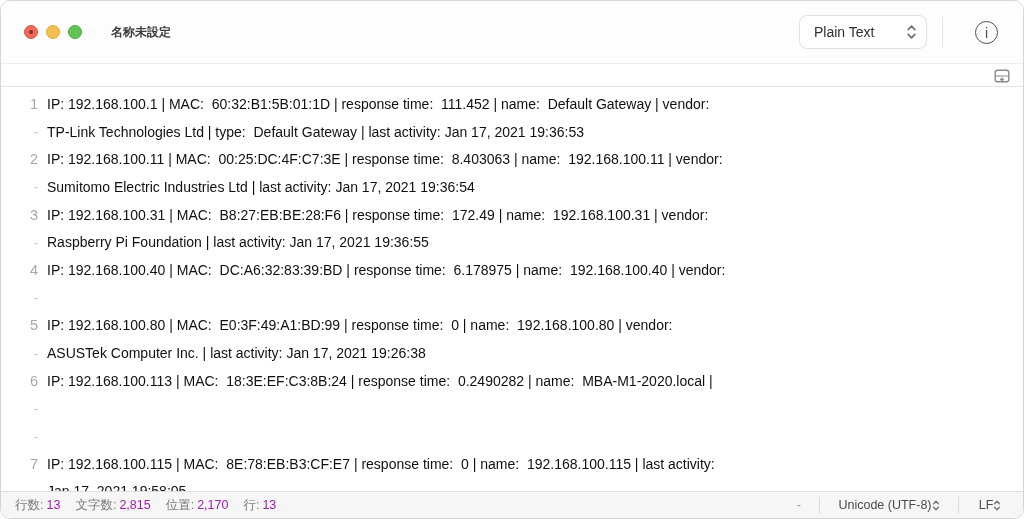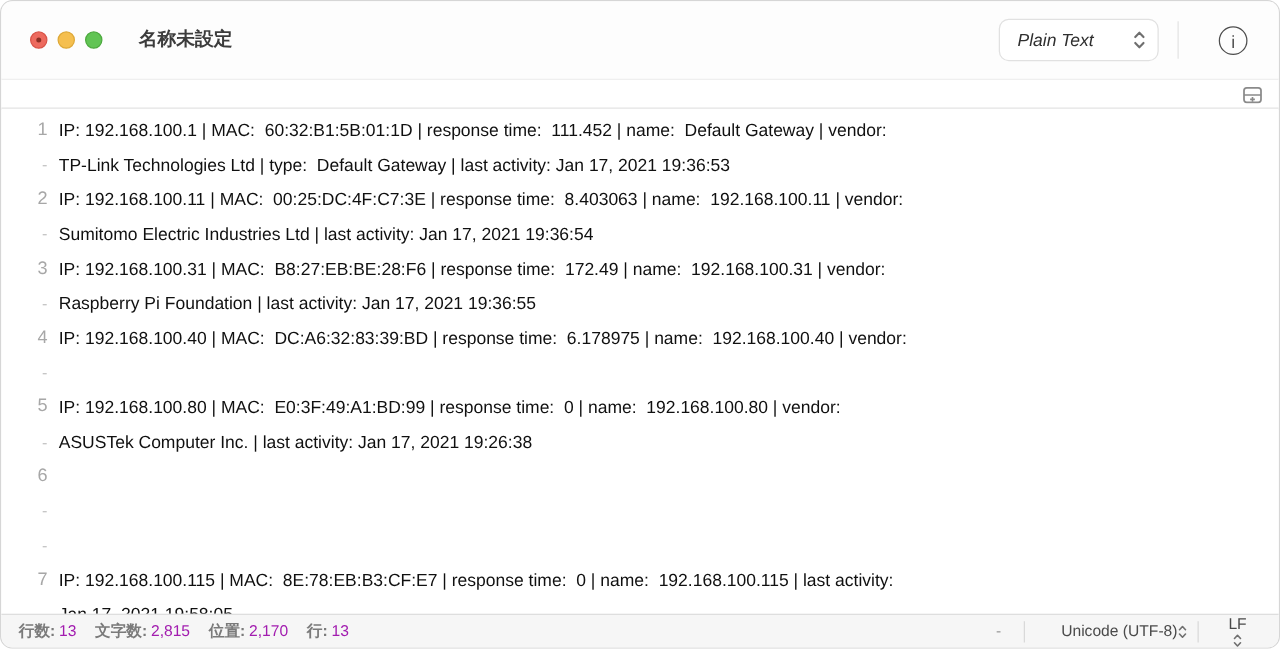--- a/index.html
+++ b/index.html
@@ -13,27 +13,27 @@
   }
 
   
   .titlebar { position:relative; height:62px; background:#fdfdfd; }
   .traffic { position:absolute; top:24px; left:23px; display:flex; gap:8px; }
   .tl { width:14px; height:14px; border-radius:50%; position:relative; }
   .tl.close { background:#ed6a5e; border:1px solid #d95448; }
   .tl.close .editdot { position:absolute; left:4px; top:4px; width:4px; height:4px; border-radius:50%; background:#8e2f24; }
   .tl.min { background:#f5bf4f; border:1px solid #dea938; }
   .tl.max { background:#61c454; border:1px solid #4daa3f; }
-  .doc-title { position:absolute; left:110px; top:0; line-height:62px; font-size:15px; font-weight:700; color:#3c3c3c; }
+  .doc-title { position:absolute; left:110px; top:0; line-height:62px; font-size:12px; font-weight:700; color:#3c3c3c; }
 
   .syntax-popup {
     position:absolute; top:14px; right:96px; width:128px; height:34px;
     border:1px solid #e1e1e1; border-radius:8px; background:#fff;
     display:flex; align-items:center; justify-content:space-between;
-    padding:0 9px 0 14px; cursor:default;font-style:italic;
+    padding:0 9px 0 14px; cursor:default;
   }
   .syntax-popup .label { font-size:14px; color:#2f2f2f; }
   .tb-divider { position:absolute; left:941px; top:16px; width:1px; height:30px; background:#e4e4e4; }
   .info-button {
     position:absolute; top:20px; right:25px; width:23px; height:23px;
     border:1.6px solid #4e4e4e; border-radius:50%;
     display:flex; align-items:center; justify-content:center;
     font-size:14px; font-weight:500; color:#4e4e4e;
   }
 
@@ -50,28 +50,28 @@
   .rowtext { white-space:pre; font-size:14px; color:#101010; }
 
   
   .statusbar {
     position:absolute; left:0; right:0; bottom:0; height:27px;
     background:#f6f6f6; border-top:1px solid #dedede;
     display:flex; align-items:center; padding:0 10px 0 14px;
     font-size:12.5px; color:#555;
   }
   .stat { margin-right:15px; }
-  .stat .lbl { color:#7a7a7a;font-weight:bold; }
+  .stat .lbl { color:#7a7a7a; }
   .stat .val { color:#a21caf; margin-left:3px; }
   .sb-right { margin-left:auto; display:flex; align-items:center; }
   .sb-dash { color:#9a9a9a; margin-right:10px; }
   .sb-div { width:1px; height:17px; background:#d9d9d9; margin:0 8px; }
-  .sb-select { display:flex; align-items:center; justify-content:flex-end; color:#4a4a4a; }
+  .sb-select { display:flex; align-items:center; justify-content:center; color:#4a4a4a; }
   .sb-select.encoding { width:122px; }
-  .sb-select.lineending { width:46px;flex-direction:column; }
+  .sb-select.lineending { width:46px; }
 
   .chev { display:block; }
 </style>
 </head>
 <body>
 
 <div class="window">
 
   <div class="titlebar">
     <div class="traffic">
@@ -140,20 +140,21 @@
     <div class="row">
       <span class="gutter num">5</span>
       <span class="rowtext">IP: 192.168.100.80 | MAC:  E0:3F:49:A1:BD:99 | response time:  0 | name:  192.168.100.80 | vendor:</span>
     </div>
     <div class="row">
       <span class="gutter dash">-</span>
       <span class="rowtext">ASUSTek Computer Inc. | last activity: Jan 17, 2021 19:26:38</span>
     </div>
     <div class="row">
       <span class="gutter num">6</span>
+      <span class="rowtext">IP: 192.168.100.113 | MAC:  18:3E:EF:C3:8B:24 | response time:  0.2490282 | name:  MBA-M1-2020.local |</span>
     </div>
     <div class="row">
       <span class="gutter dash">-</span>
     </div>
     <div class="row">
       <span class="gutter dash">-</span>
     </div>
     <div class="row">
       <span class="gutter num">7</span>
       <span class="rowtext">IP: 192.168.100.115 | MAC:  8E:78:EB:B3:CF:E7 | response time:  0 | name:  192.168.100.115 | last activity:</span>

